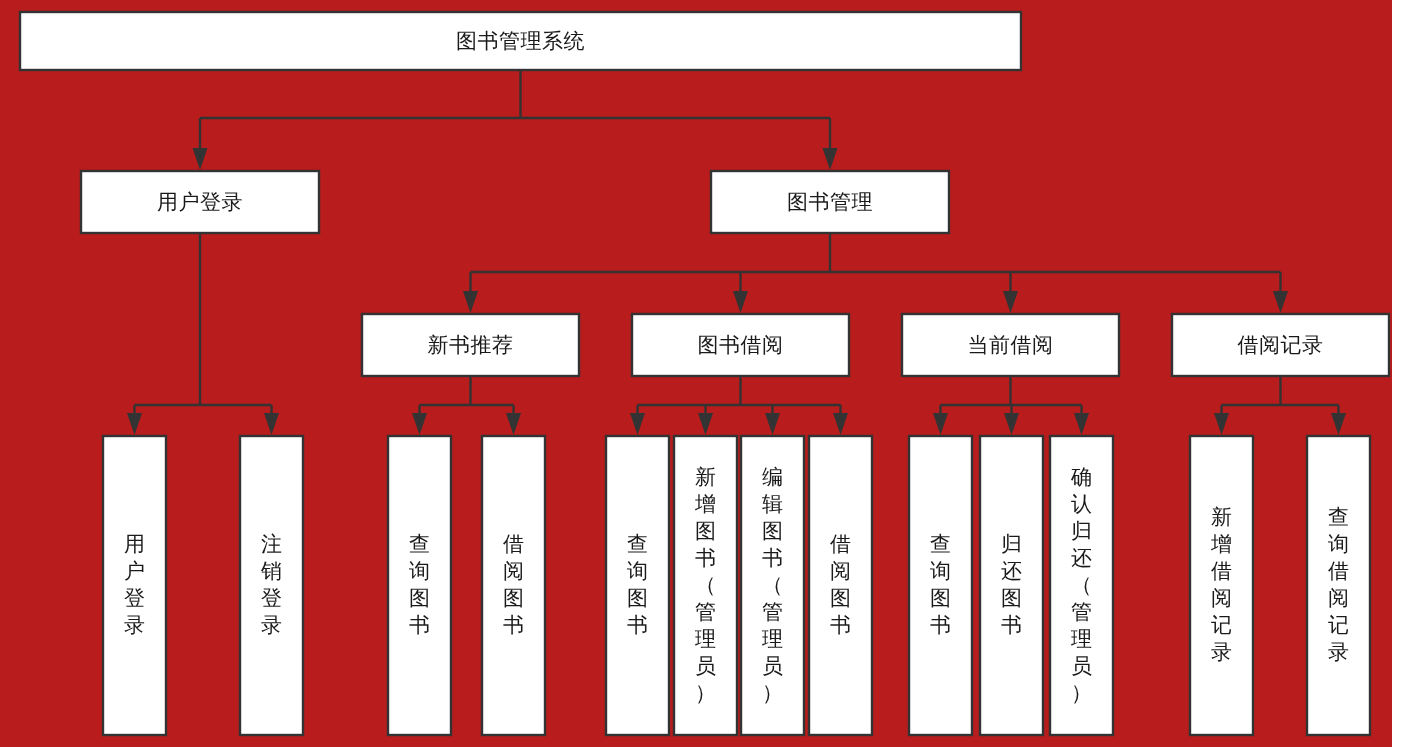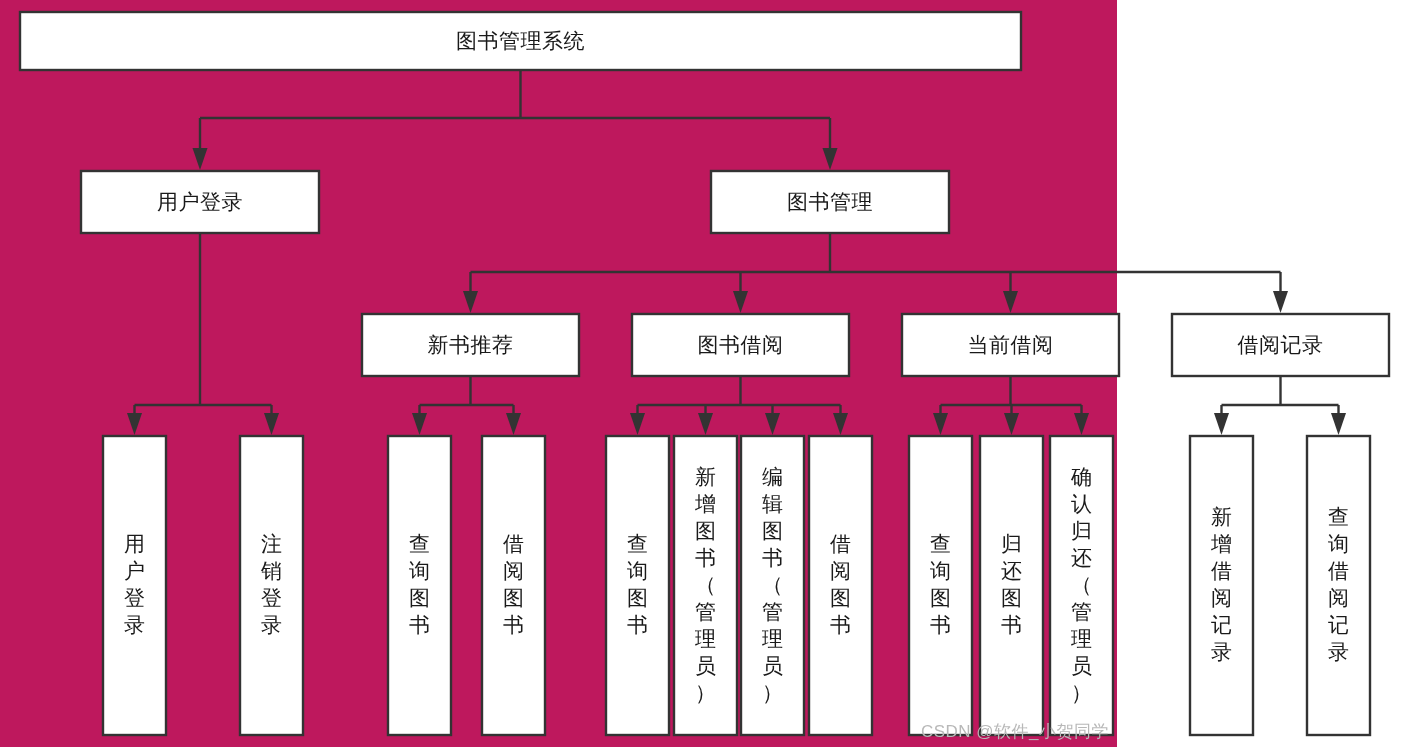--- a/index.html
+++ b/index.html
@@ -9,23 +9,23 @@
     background: #ffffff;
   }
   body {
     width: 1405px;
     height: 747px;
     overflow: hidden;
     font-family: "Liberation Sans", "DejaVu Sans", sans-serif;
   }
   #diagram-root {
     position: relative;
-    width: 1117px;
+    width: 1392px;
     height: 747px;
-    background: #be185d;
+    background: #b91c1c;
   }
   svg#tree-svg {
     position: absolute;
     left: 0;
     top: 0;
     width: 1405px;
     height: 747px;
     display: block;
   }
   .node-box {
@@ -219,14 +219,13 @@
         <g>
           <rect x="1190" y="436" width="63" height="299" class="node-box"></rect>
           <text x="1221.5" y="0" class="node-label-v"><tspan x="1221.5" y="518">新</tspan><tspan x="1221.5" y="545">增</tspan><tspan x="1221.5" y="572">借</tspan><tspan x="1221.5" y="599">阅</tspan><tspan x="1221.5" y="626">记</tspan><tspan x="1221.5" y="653">录</tspan></text>
         </g>
         <g>
           <rect x="1307" y="436" width="63" height="299" class="node-box"></rect>
           <text x="1338.5" y="0" class="node-label-v"><tspan x="1338.5" y="518">查</tspan><tspan x="1338.5" y="545">询</tspan><tspan x="1338.5" y="572">借</tspan><tspan x="1338.5" y="599">阅</tspan><tspan x="1338.5" y="626">记</tspan><tspan x="1338.5" y="653">录</tspan></text>
         </g>
       </g>
   </svg>
-  <div class="watermark">CSDN @软件_小贺同学</div>
 </div>
 
 </body></html>

